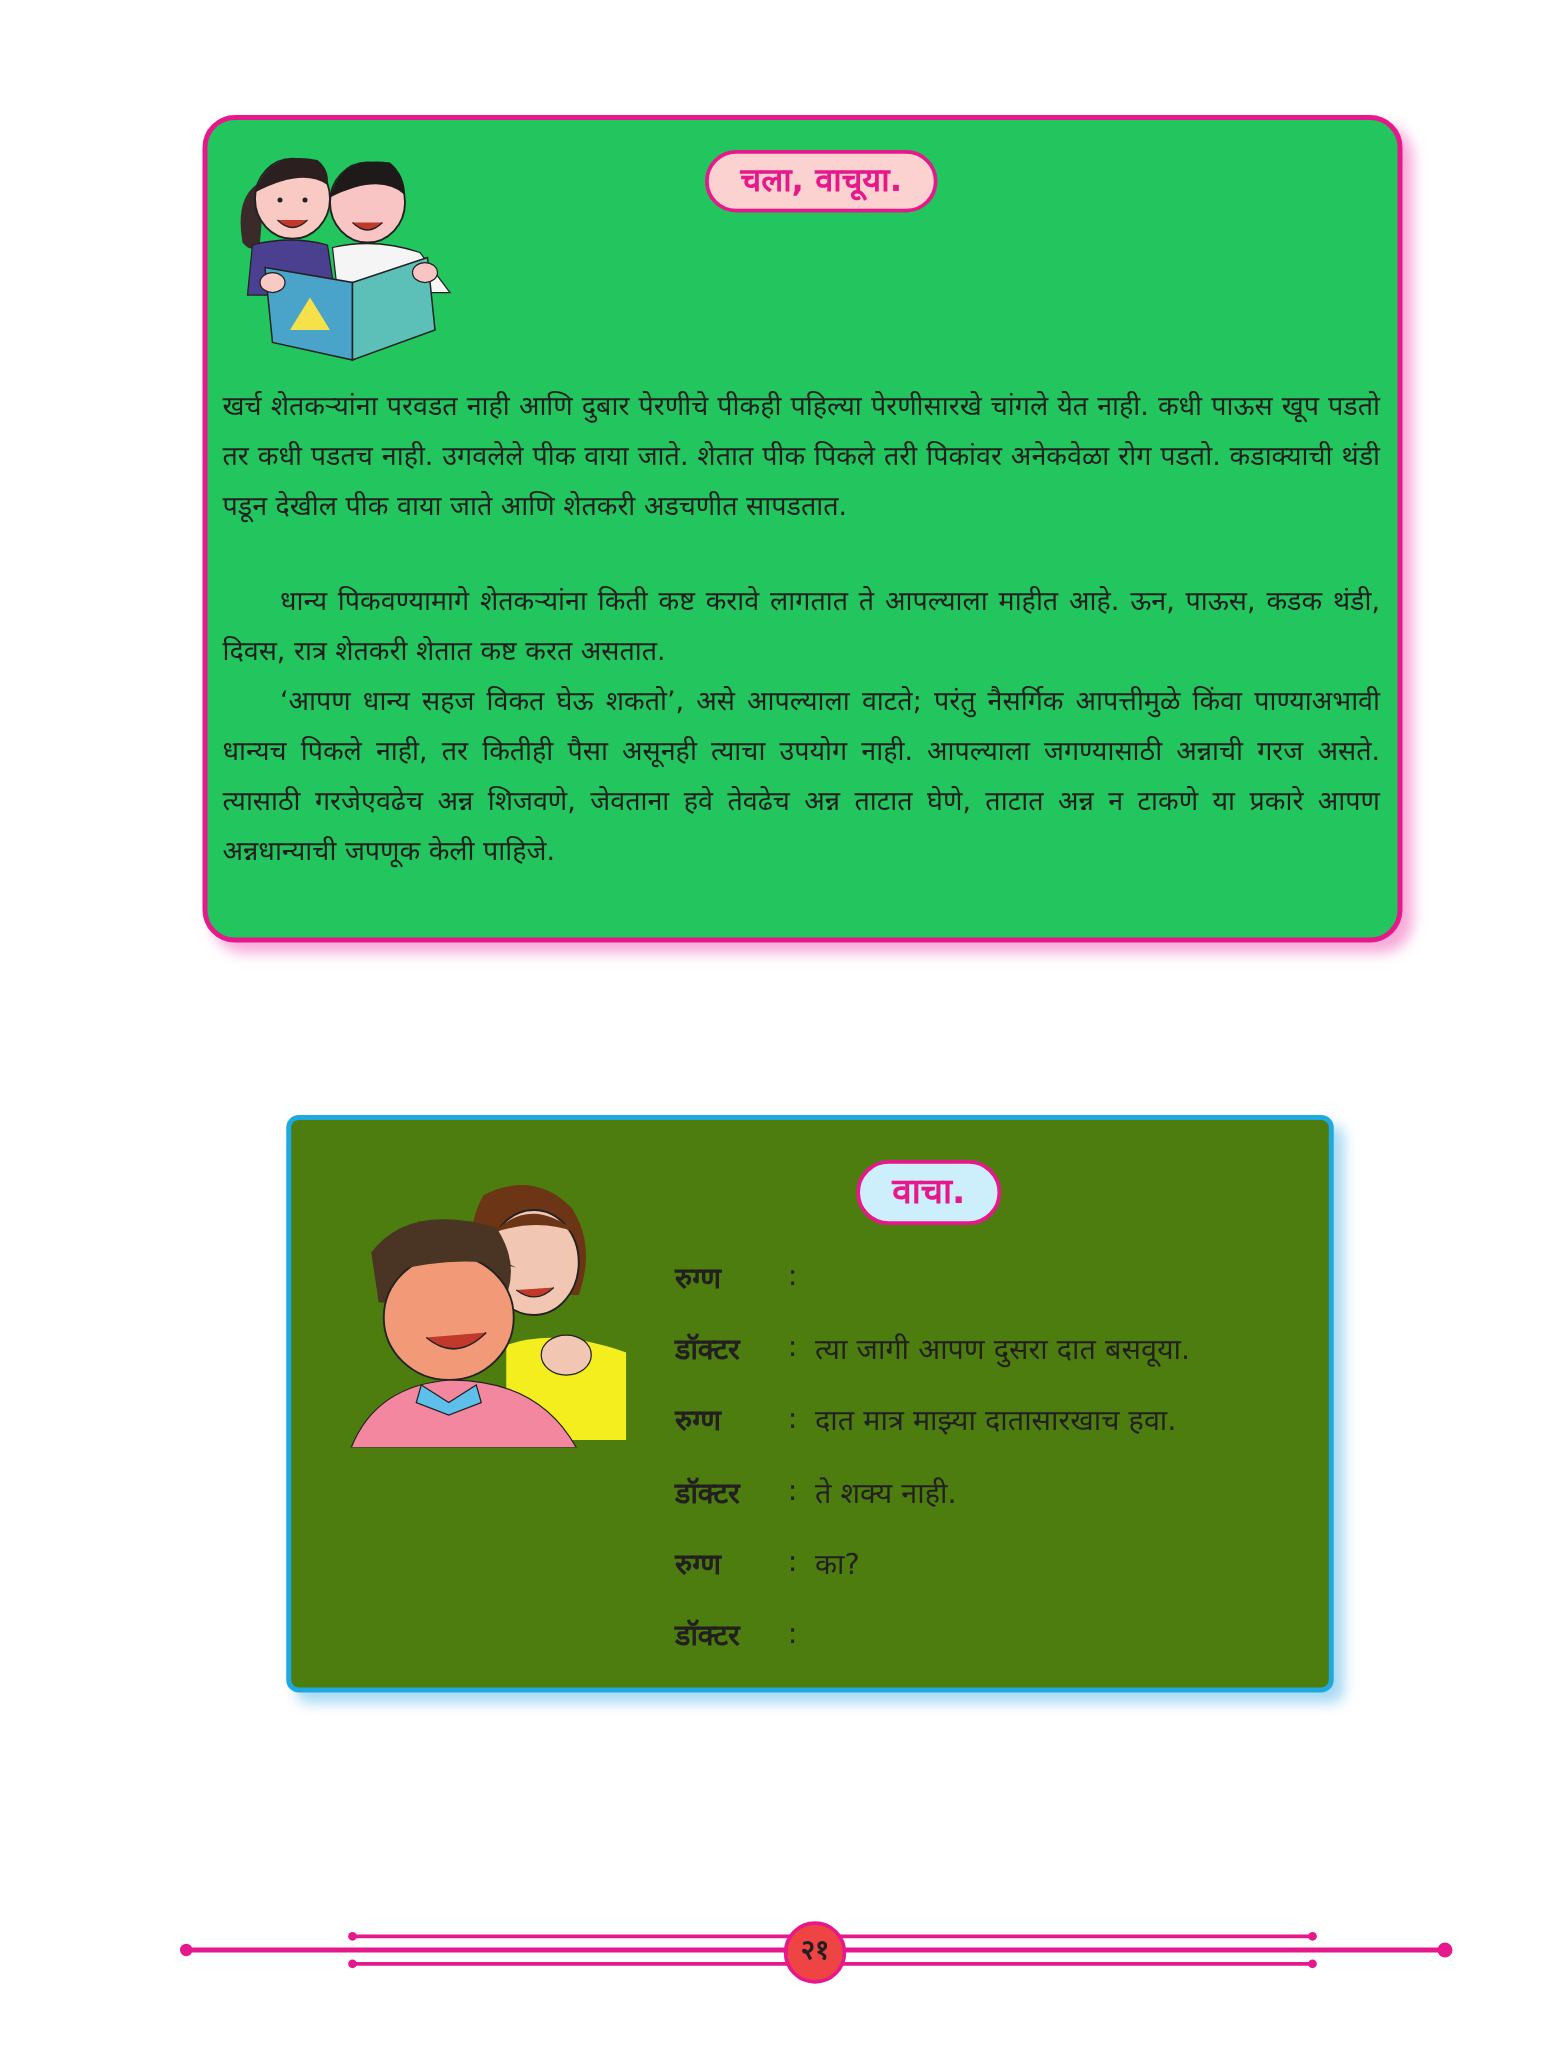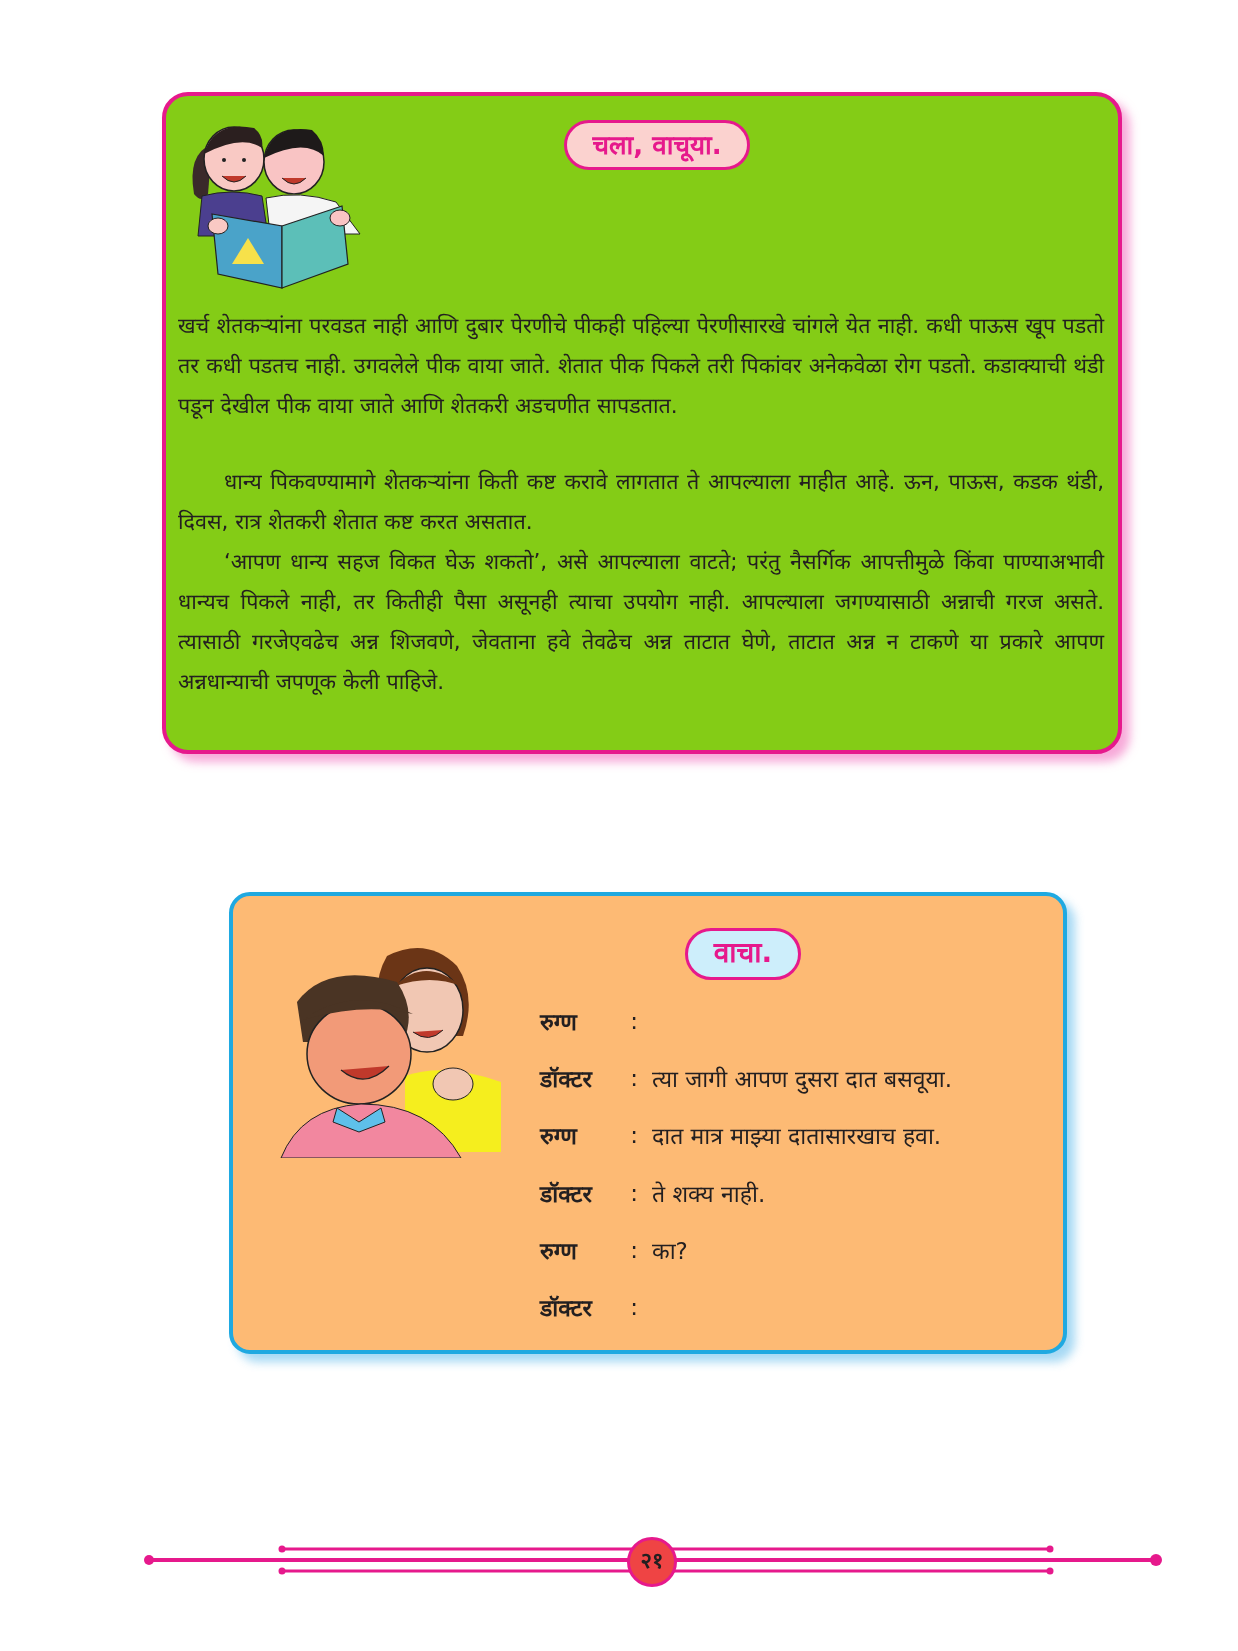--- a/index.html
+++ b/index.html
@@ -3,42 +3,42 @@
 <meta charset="utf-8">
 <style>
   html, body { margin:0; padding:0; }
   body {
     width:1238px; height:1651px; background:#ffffff; position:relative; overflow:hidden;
     font-family:"DejaVu Sans", "Liberation Sans", sans-serif; color:#231f20;
   }
   
   .card-read {
     position:absolute; left:162px; top:92px; width:960px; height:662px;
-    background:#84cc16; border:4px solid #e6198c; border-radius:26px; box-sizing:border-box;
+    background:#22c55e; border:4px solid #e6198c; border-radius:26px; box-sizing:border-box;
     box-shadow: 8px 8px 10px rgba(240,100,185,0.55);
   }
   .pill {
     position:absolute; border:3px solid #e6198c; border-radius:26px; box-sizing:border-box;
     color:#e6198c; font-weight:bold; text-align:center; white-space:nowrap;
   }
   .pill-read { left:398px; top:24px; width:186px; height:50px; background:#fbd2cf; font-size:26px; line-height:44px; }
   .illus-kids { position:absolute; left:16px; top:18px; width:200px; height:178px; }
   .para {
     position:absolute; font-size:21.5px; line-height:40px; text-align:justify; text-align-last:left;
     margin:0;
   }
   .para-1a { left:250px; top:90px; width:688px; }
   .para-1b { left:12px; top:210px; width:926px; }
   .para-2 { left:12px; top:366px; width:926px; text-indent:46px; }
   .para-3 { left:12px; top:446px; width:926px; text-indent:46px; }
 
   
   .card-dialog {
     position:absolute; left:229px; top:892px; width:838px; height:462px;
-    background:#fdba74; border:4px solid #1fa9e1; border-radius:21px; box-sizing:border-box;
+    background:#4d7c0f; border:4px solid #1fa9e1; border-radius:10px; box-sizing:border-box;
     box-shadow: 8px 8px 10px rgba(60,170,230,0.45);
   }
   .pill-dialog { left:452px; top:32px; width:116px; height:52px; background:#cdeefb; font-size:28px; line-height:44px; }
   .illus-friends { position:absolute; left:44px; top:40px; width:224px; height:222px; }
   .dialog-list { position:absolute; left:307px; top:96px; margin:0; padding:0; list-style:none; }
   .dialog-line { height:57.3px; display:flex; align-items:center; font-size:23px; white-space:nowrap; }
   .speaker { width:80px; font-weight:bold; color:#231f20; }
   .colon { width:28px; text-align:center; }
   .speech { padding-left:4px; }
 

